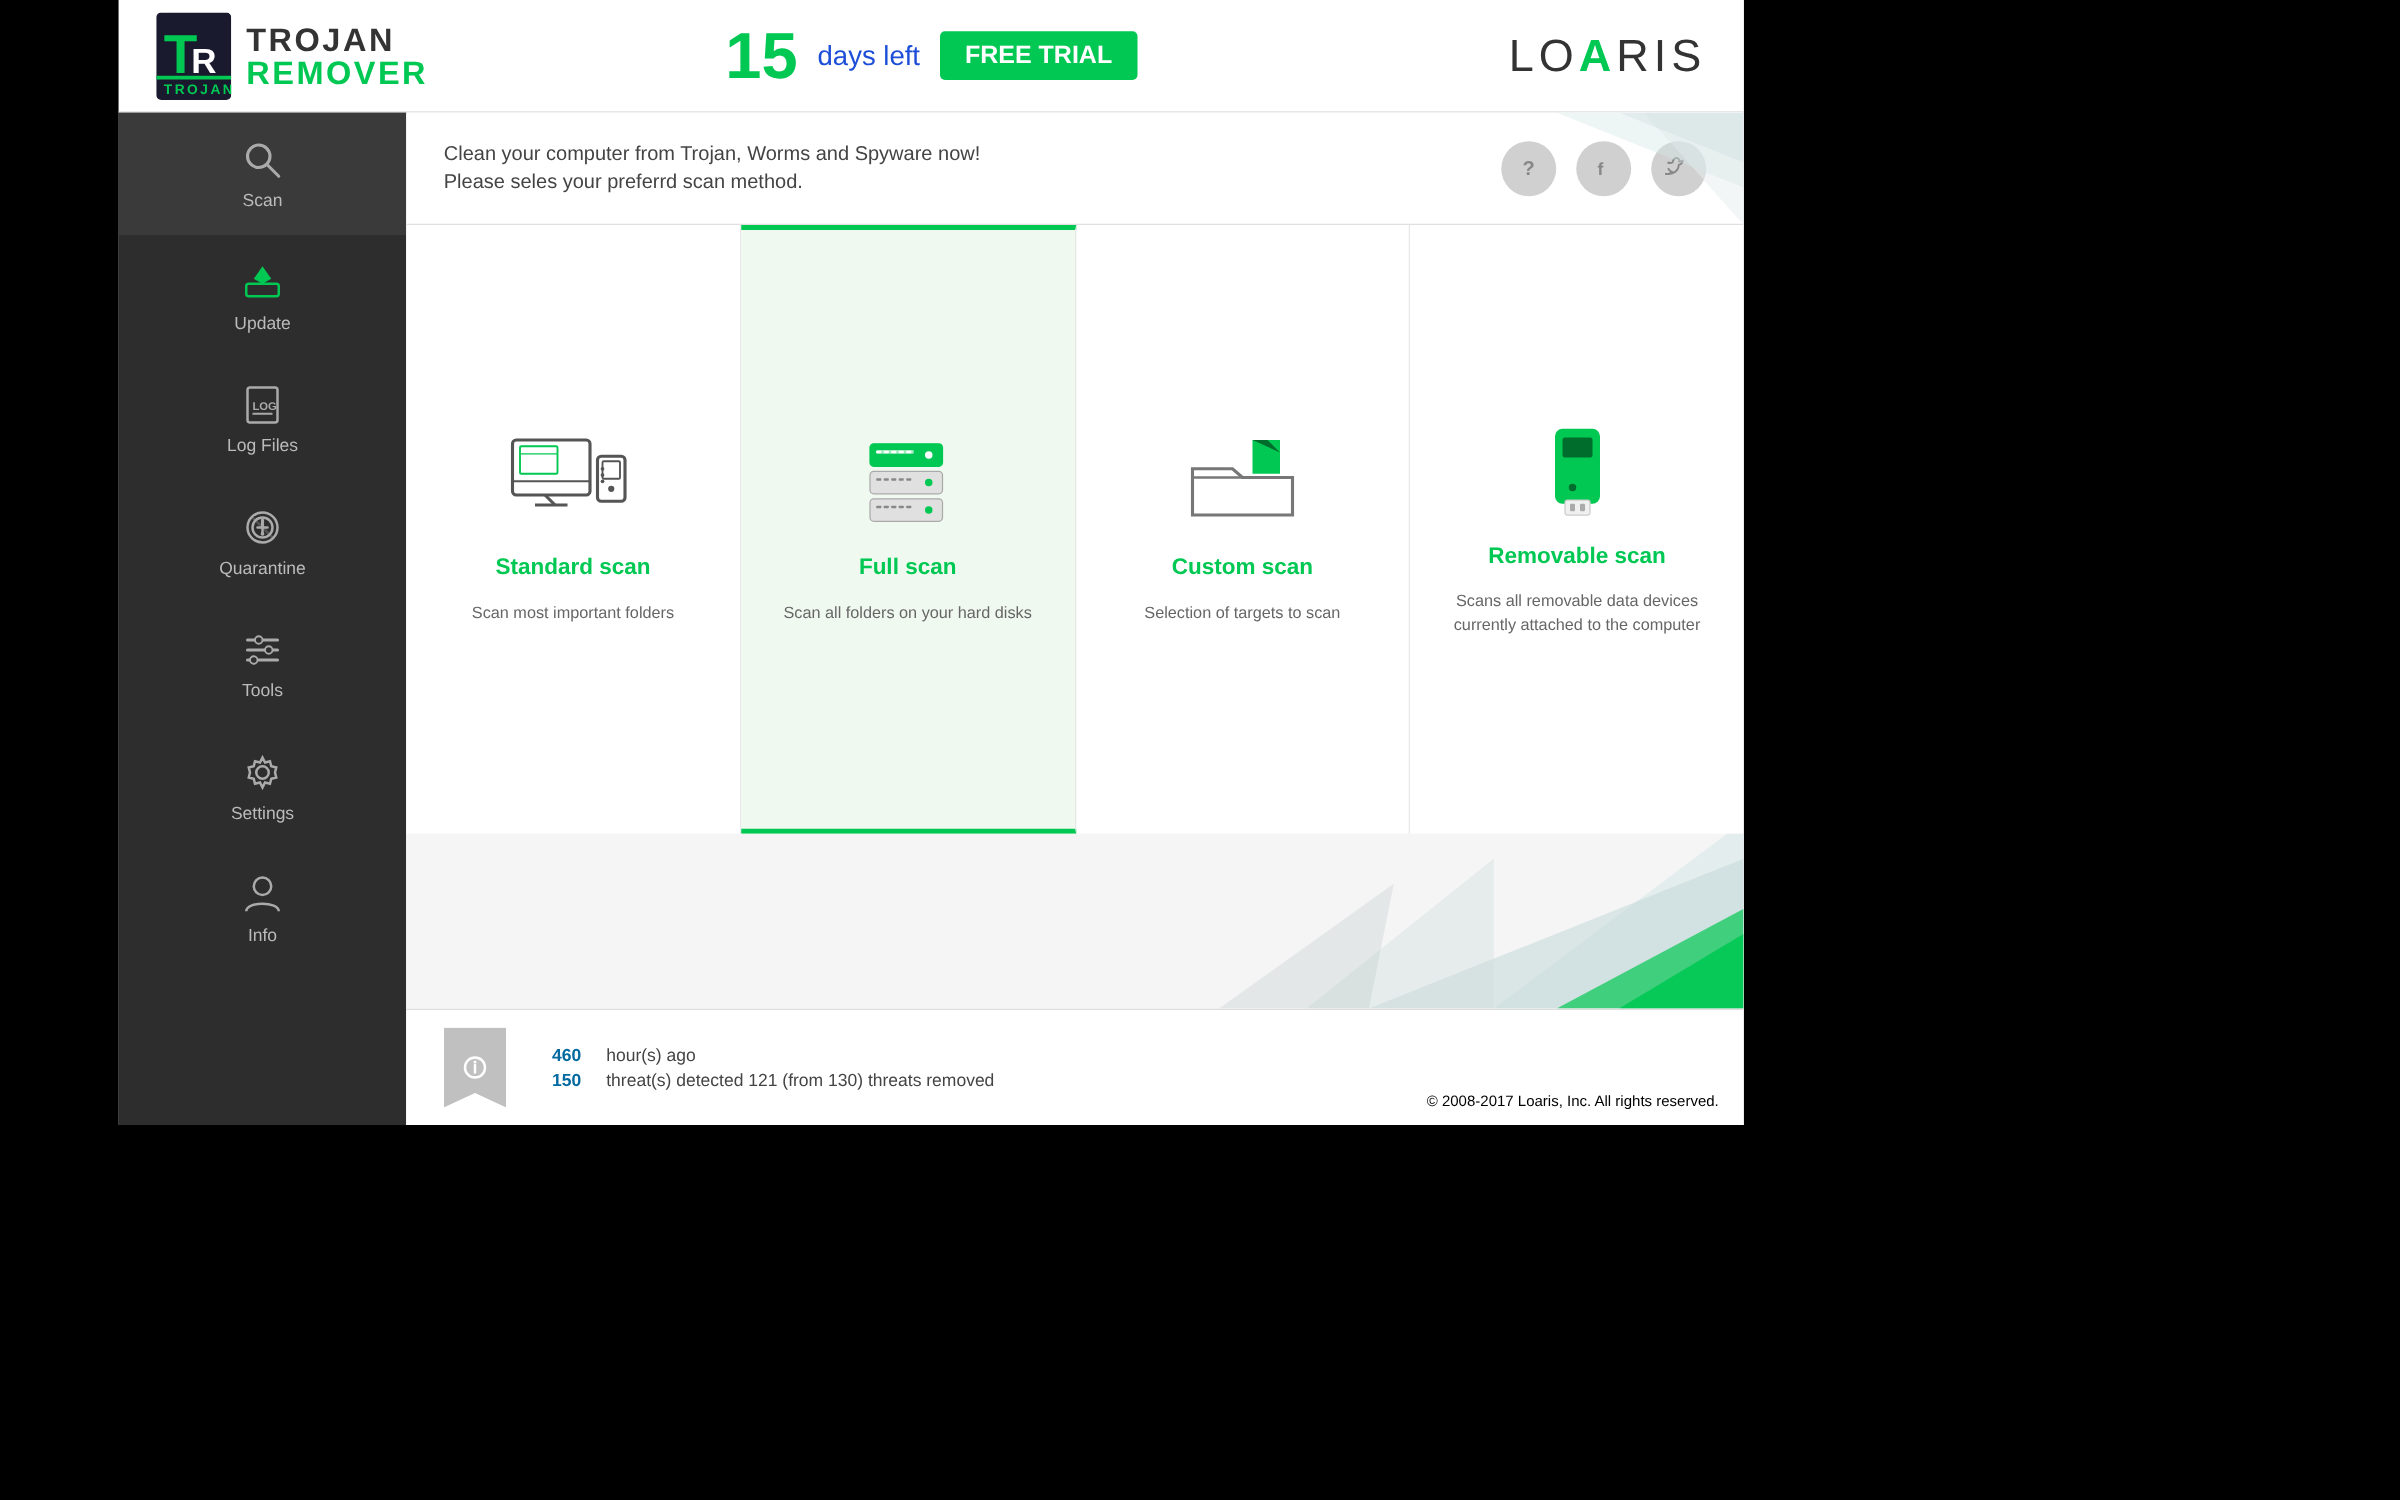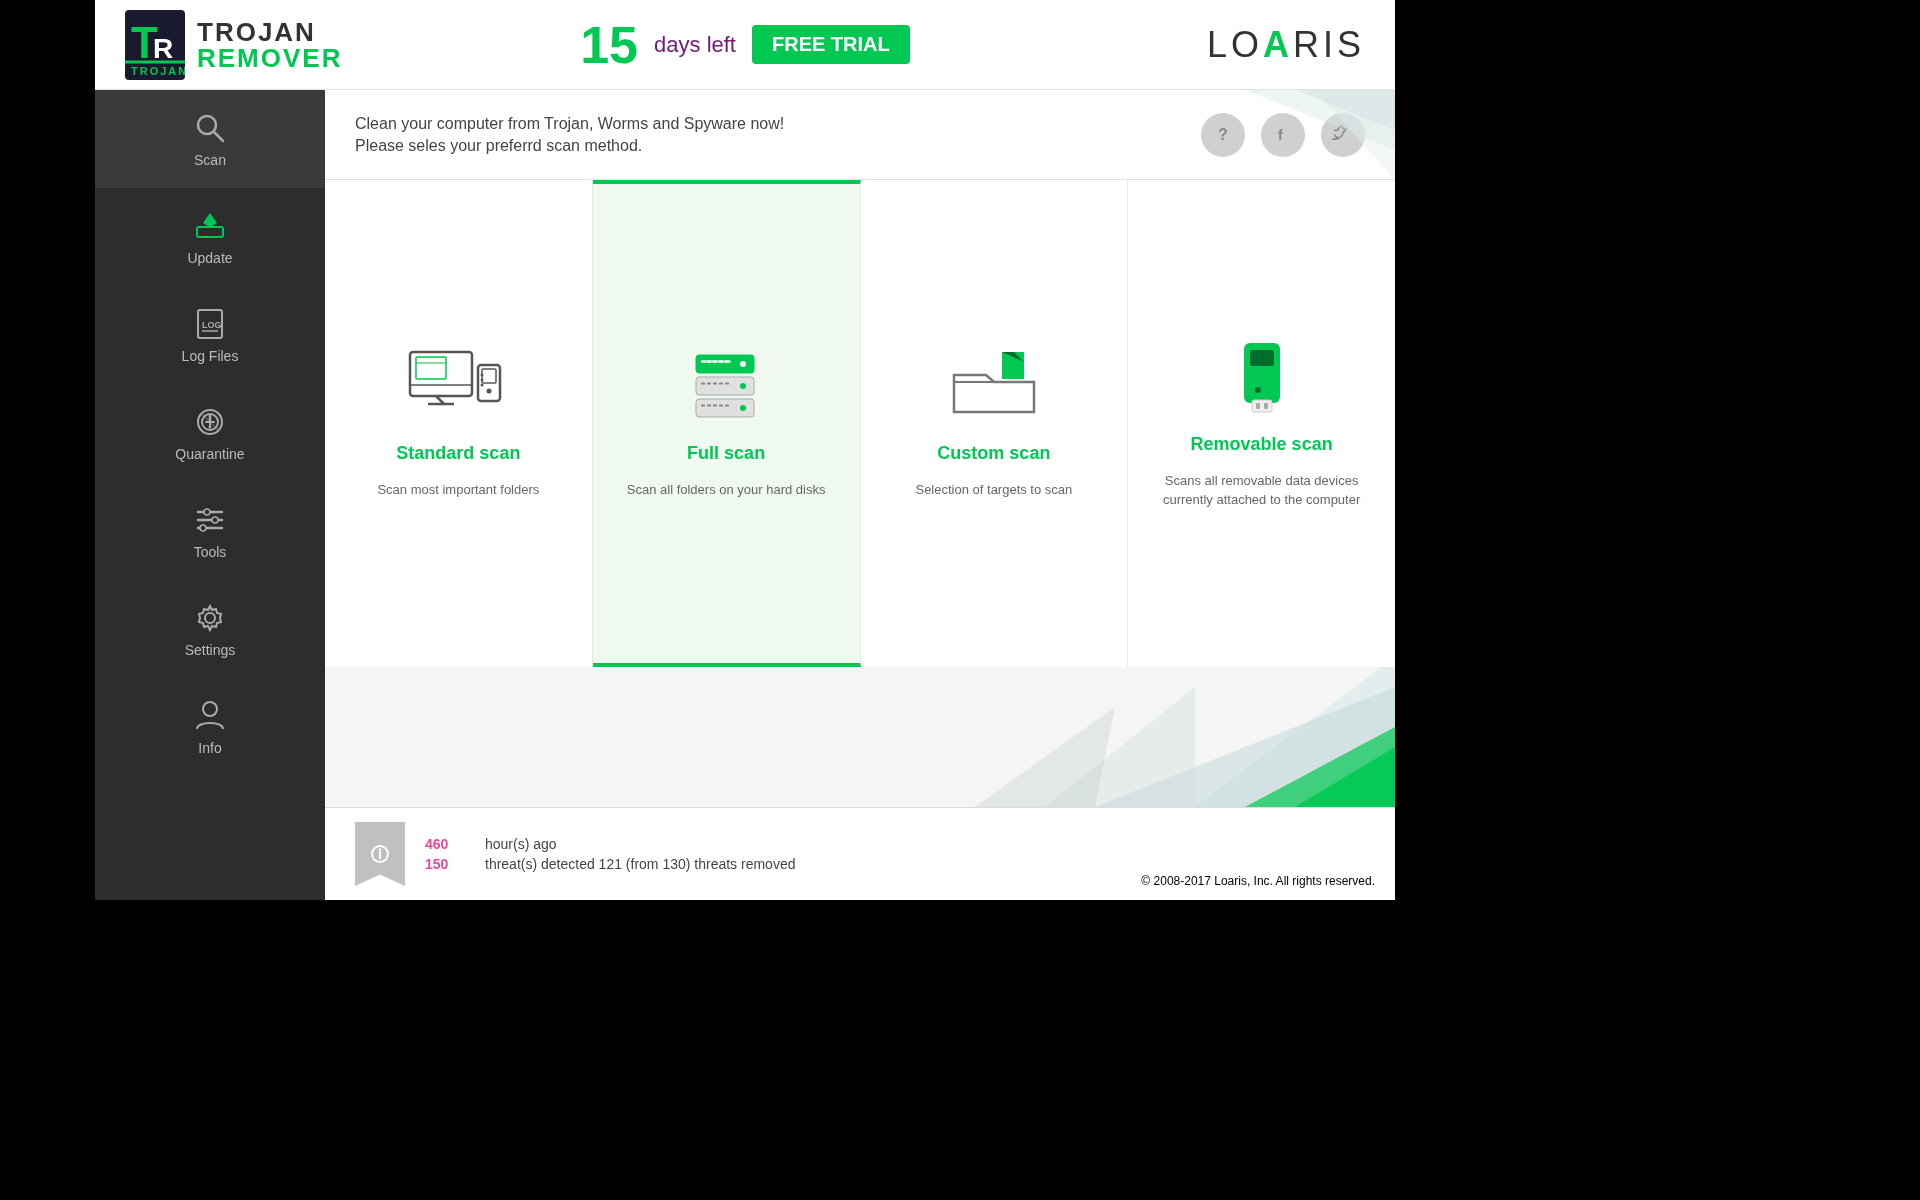--- a/index.html
+++ b/index.html
@@ -73,21 +73,21 @@
     }
 
     .days-count {
       font-size: 52px;
       font-weight: 700;
       color: #00c853;
     }
 
     .days-label {
       font-size: 22px;
-      color: #701a75;
+      color: #1d4ed8;
     }
 
     .free-trial-badge {
       background: #00c853;
       color: #fff;
       font-size: 20px;
       font-weight: 700;
       padding: 8px 20px;
       border-radius: 4px;
     }
@@ -326,22 +326,23 @@
 
     .status-line {
       font-size: 14px;
       color: #444;
       display: flex;
       gap: 20px;
     }
 
     .status-line .num {
       font-weight: 600;
-      color: #ec4899;
+      color: #0369a1;
       min-width: 40px;
+      text-align: right;
     }
 
     .footer-copyright {
       position: absolute;
       right: 20px;
       bottom: 12px;
       font-size: 12px;
       color: #000000;
     }
 

